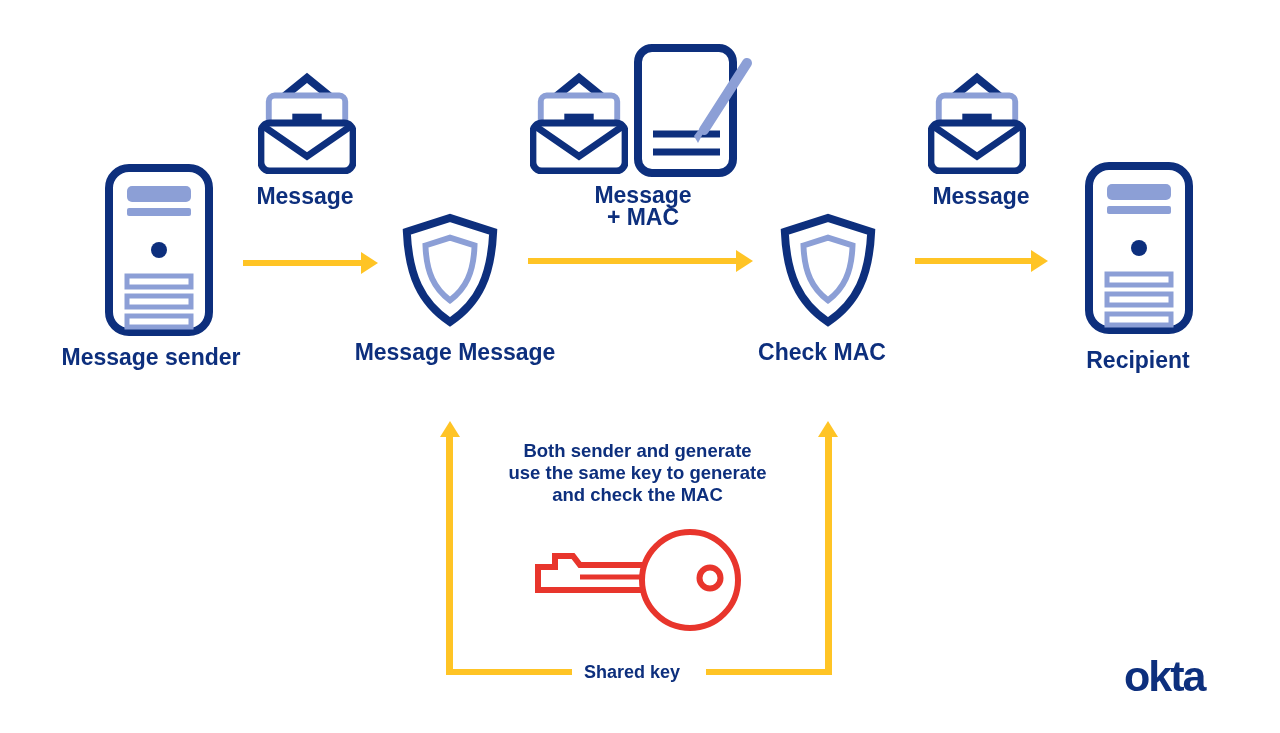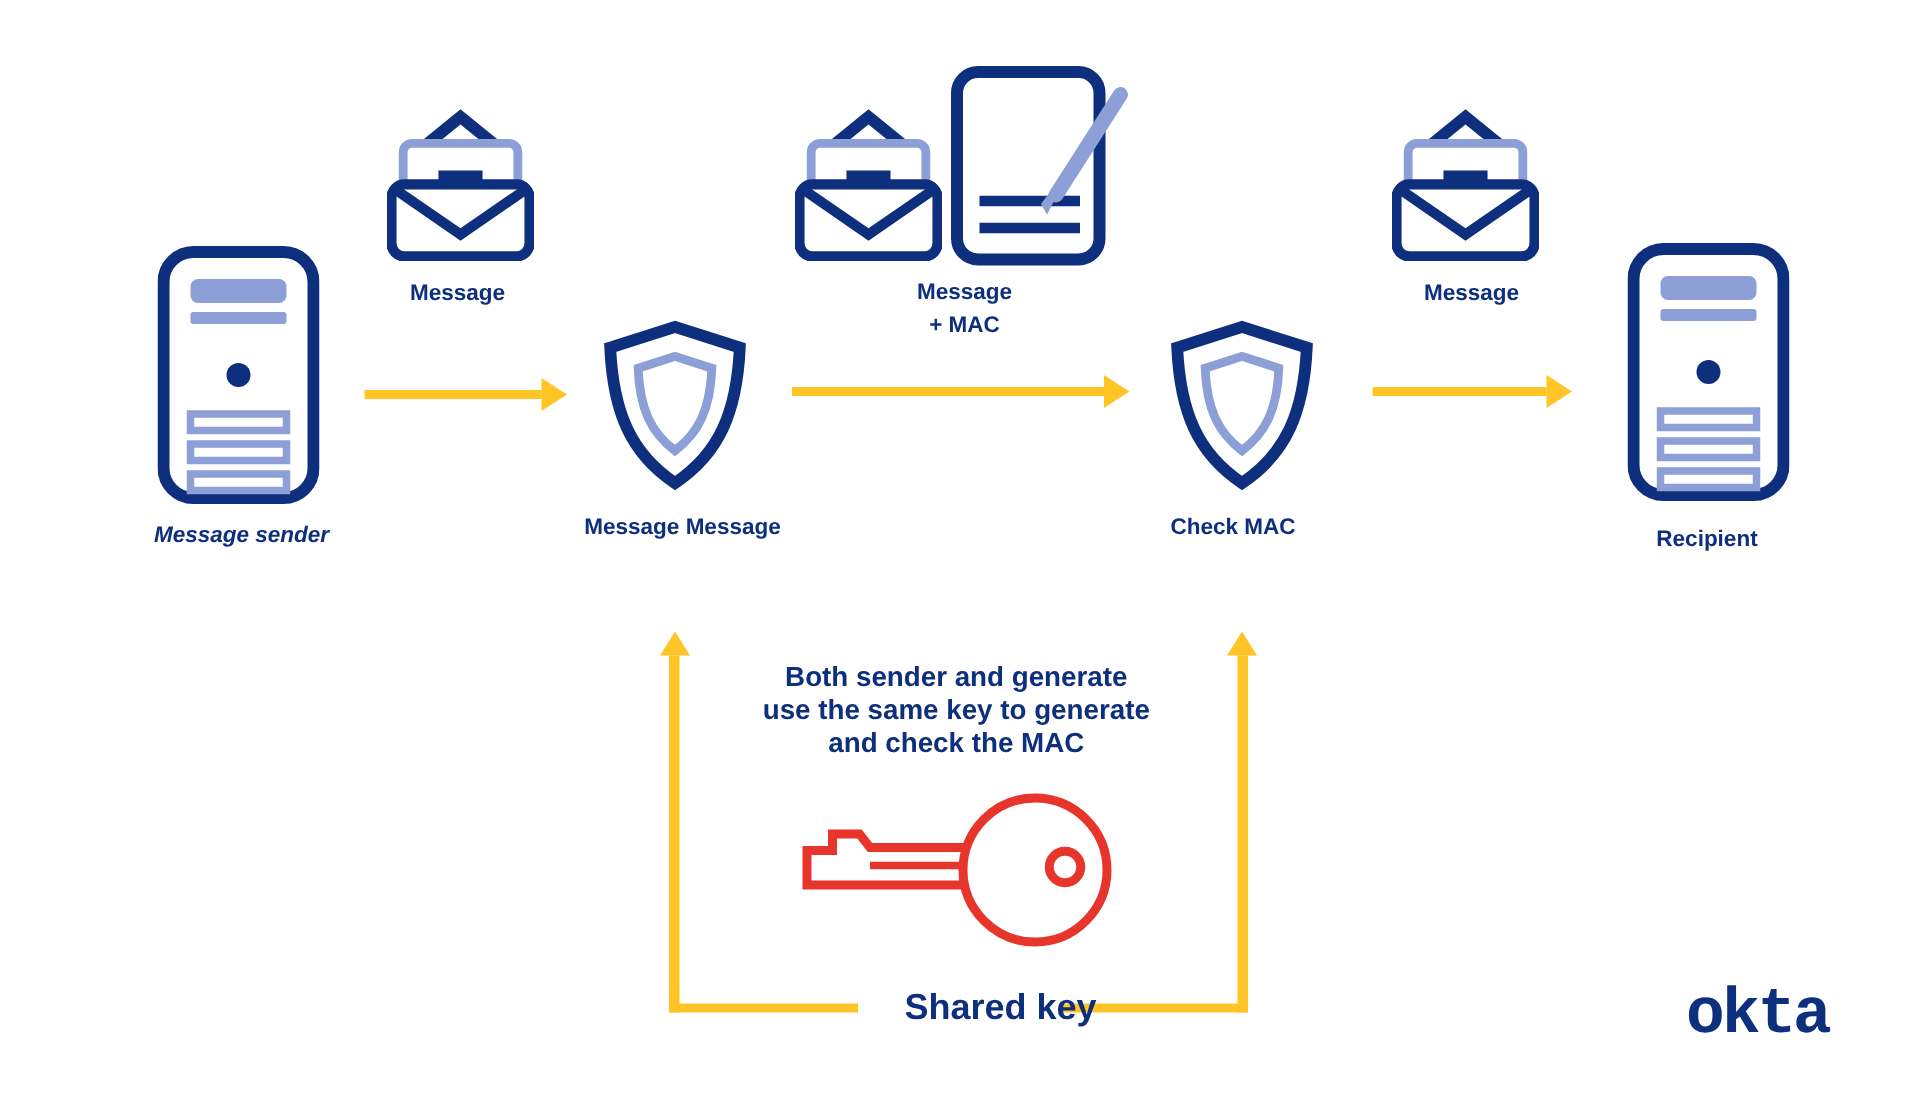--- a/index.html
+++ b/index.html
@@ -3,21 +3,21 @@
 <meta charset="utf-8">
 <style>
   html,body{margin:0;padding:0;background:#fff;}
   .canvas{
     position:relative;width:1280px;height:733px;background:#fff;overflow:hidden;
     font-family:"Liberation Sans", sans-serif;
     --navy:#0d2f7d; --peri:#8c9fd6; --yellow:#ffc425; --red:#e8352c;
   }
   .abs{position:absolute;}
   .label{
-    color:var(--navy);font-weight:600;font-size:15px;line-height:22px;
+    color:var(--navy);font-weight:600;font-size:23px;line-height:22px;
     text-align:center;white-space:nowrap;
   }
   .label span{display:block;}
   .note{
     color:var(--navy);font-weight:600;font-size:18.5px;line-height:22px;text-align:center;
   }
   .note span{display:block;white-space:nowrap;}
   
   .st-n{stroke:var(--navy);fill:none;}
   .st-p{stroke:var(--peri);fill:none;}
@@ -44,21 +44,21 @@
 
   <svg class="abs" style="left:105px;top:164px;" width="108" height="172" viewBox="0 0 108 172">
     <rect class="st-n" x="4" y="4" width="100" height="164" rx="20" stroke-width="8"></rect>
     <rect class="fl-p" x="22" y="22" width="64" height="16" rx="5"></rect>
     <rect class="fl-p" x="22" y="44" width="64" height="8" rx="2"></rect>
     <circle class="fl-n" cx="54" cy="86" r="8"></circle>
     <rect class="st-p" x="22" y="112" width="64" height="11" stroke-width="5"></rect>
     <rect class="st-p" x="22" y="132" width="64" height="11" stroke-width="5"></rect>
     <rect class="st-p" x="22" y="152" width="64" height="11" stroke-width="5"></rect>
   </svg>
-  <div class="abs label" style="left:61px;top:346px;width:200px;font-style:italic;">Message sender</div>
+  <div class="abs label" style="left:51px;top:346px;width:200px;">Message sender</div>
 
   <svg class="abs" style="left:258px;top:70px;" width="98" height="104" viewBox="0 0 100 106">
     <polyline class="st-n" points="13,38 50,8 87,38" stroke-width="8"></polyline>
     <rect class="fl-w-st-p" x="11" y="26" width="78" height="42" rx="6" stroke-width="6"></rect>
     <line class="st-n" x1="35" y1="48" x2="65" y2="48" stroke-width="7"></line>
     <rect class="fl-w-st-n" x="3" y="54" width="94" height="49" rx="9" stroke-width="7"></rect>
     <polyline class="st-n" points="5,57 50,88 95,57" stroke-width="7"></polyline>
   </svg>
   <div class="abs label" style="left:205px;top:185px;width:200px;">Message</div>
 
@@ -142,17 +142,17 @@
     <path class="st-r" d="M110,40 L47,40 L40,31 L22,31 L22,42 L5,42 L5,65 L110,65" stroke-width="6" stroke-linejoin="miter"></path>
     <line class="st-r" x1="47" y1="52" x2="110" y2="52" stroke-width="5"></line>
   </svg>
 
   <div class="abs v-head" style="left:440px;top:421px;"></div>
   <div class="abs v-line" style="left:446px;top:437px;height:238px;"></div>
   <div class="abs v-head" style="left:818px;top:421px;"></div>
   <div class="abs v-line" style="left:825px;top:437px;height:238px;"></div>
   <div class="abs h-line" style="left:446px;top:669px;width:126px;"></div>
   <div class="abs h-line" style="left:706px;top:669px;width:126px;"></div>
-  <div class="abs label" style="left:567px;top:661px;width:200px;font-size:24px;">Shared key</div>
+  <div class="abs label" style="left:532px;top:661px;width:200px;font-size:18px;">Shared key</div>
 
-  <div class="abs logo" style="left:1124px;top:655px;font-family:Liberation Mono, monospace;">okta</div>
+  <div class="abs logo" style="left:1124px;top:655px;">okta</div>
 
 </div>
 
 </body></html>

